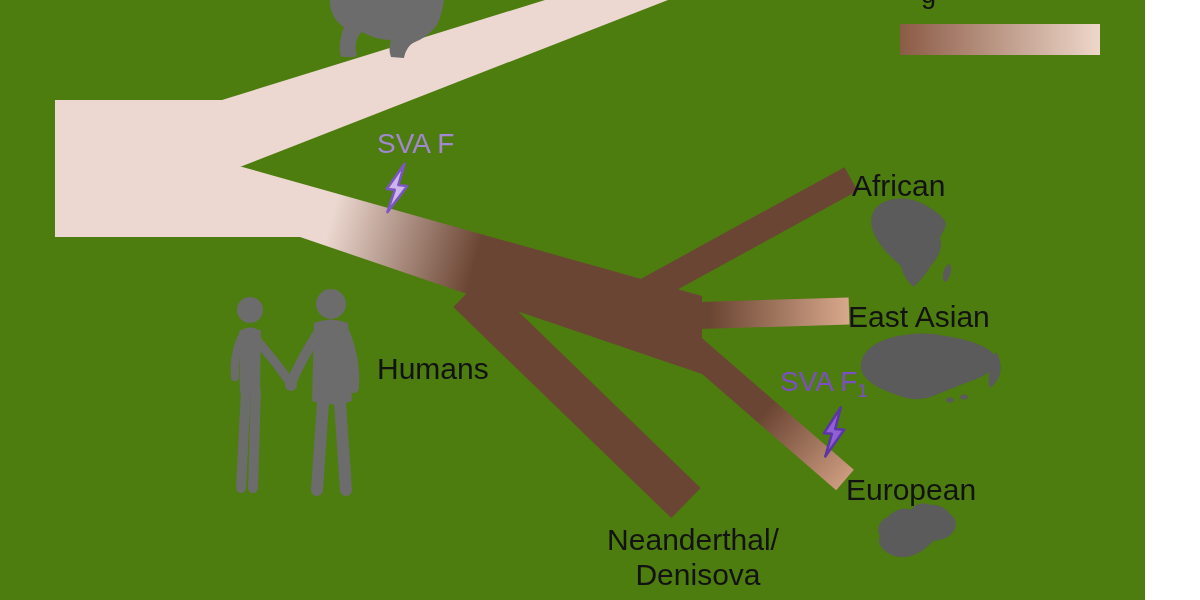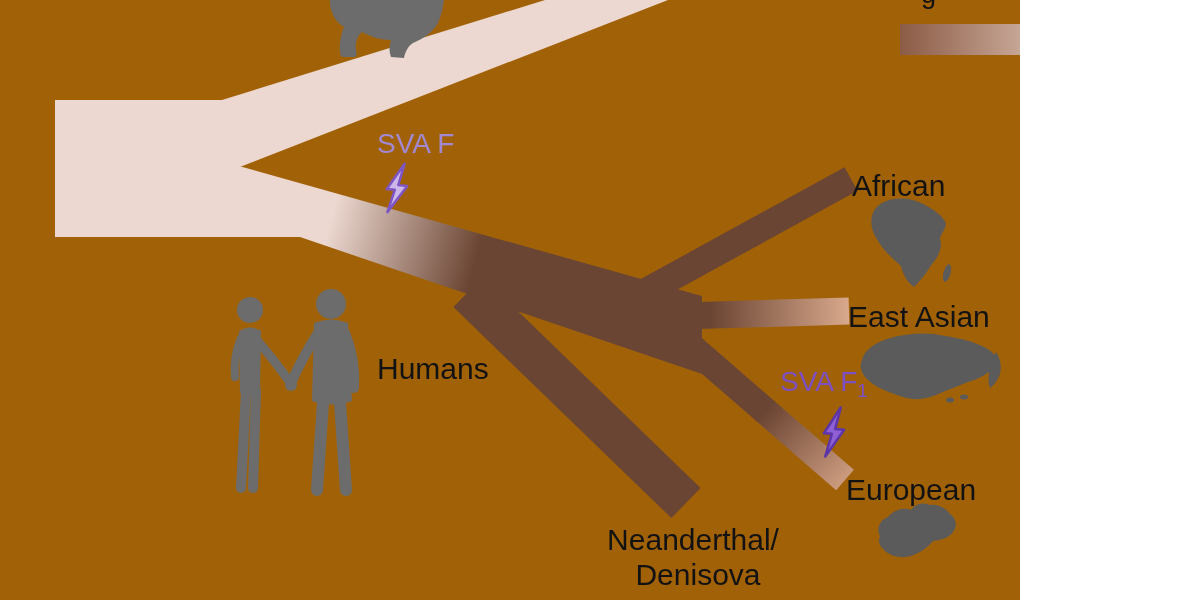--- a/index.html
+++ b/index.html
@@ -1,16 +1,16 @@
 <!DOCTYPE html>
 <html><head>
 <meta charset="utf-8">
 <style>
   html,body{margin:0;padding:0;background:#ffffff;}
-  .stage{position:relative;width:1020px;height:600px;background:#a16207;overflow:hidden;}
+  .stage{position:relative;width:1145px;height:600px;background:#4d7c0f;overflow:hidden;}
   svg{display:block;}
   text{font-family:"Liberation Sans", sans-serif;}
   .lbl{font-size:30px;}
   .sva{font-size:28px;}
   .sva-sub{font-size:19px;}
   .legend-cut{font-size:27px;}
 </style>
 </head>
 <body>
 

